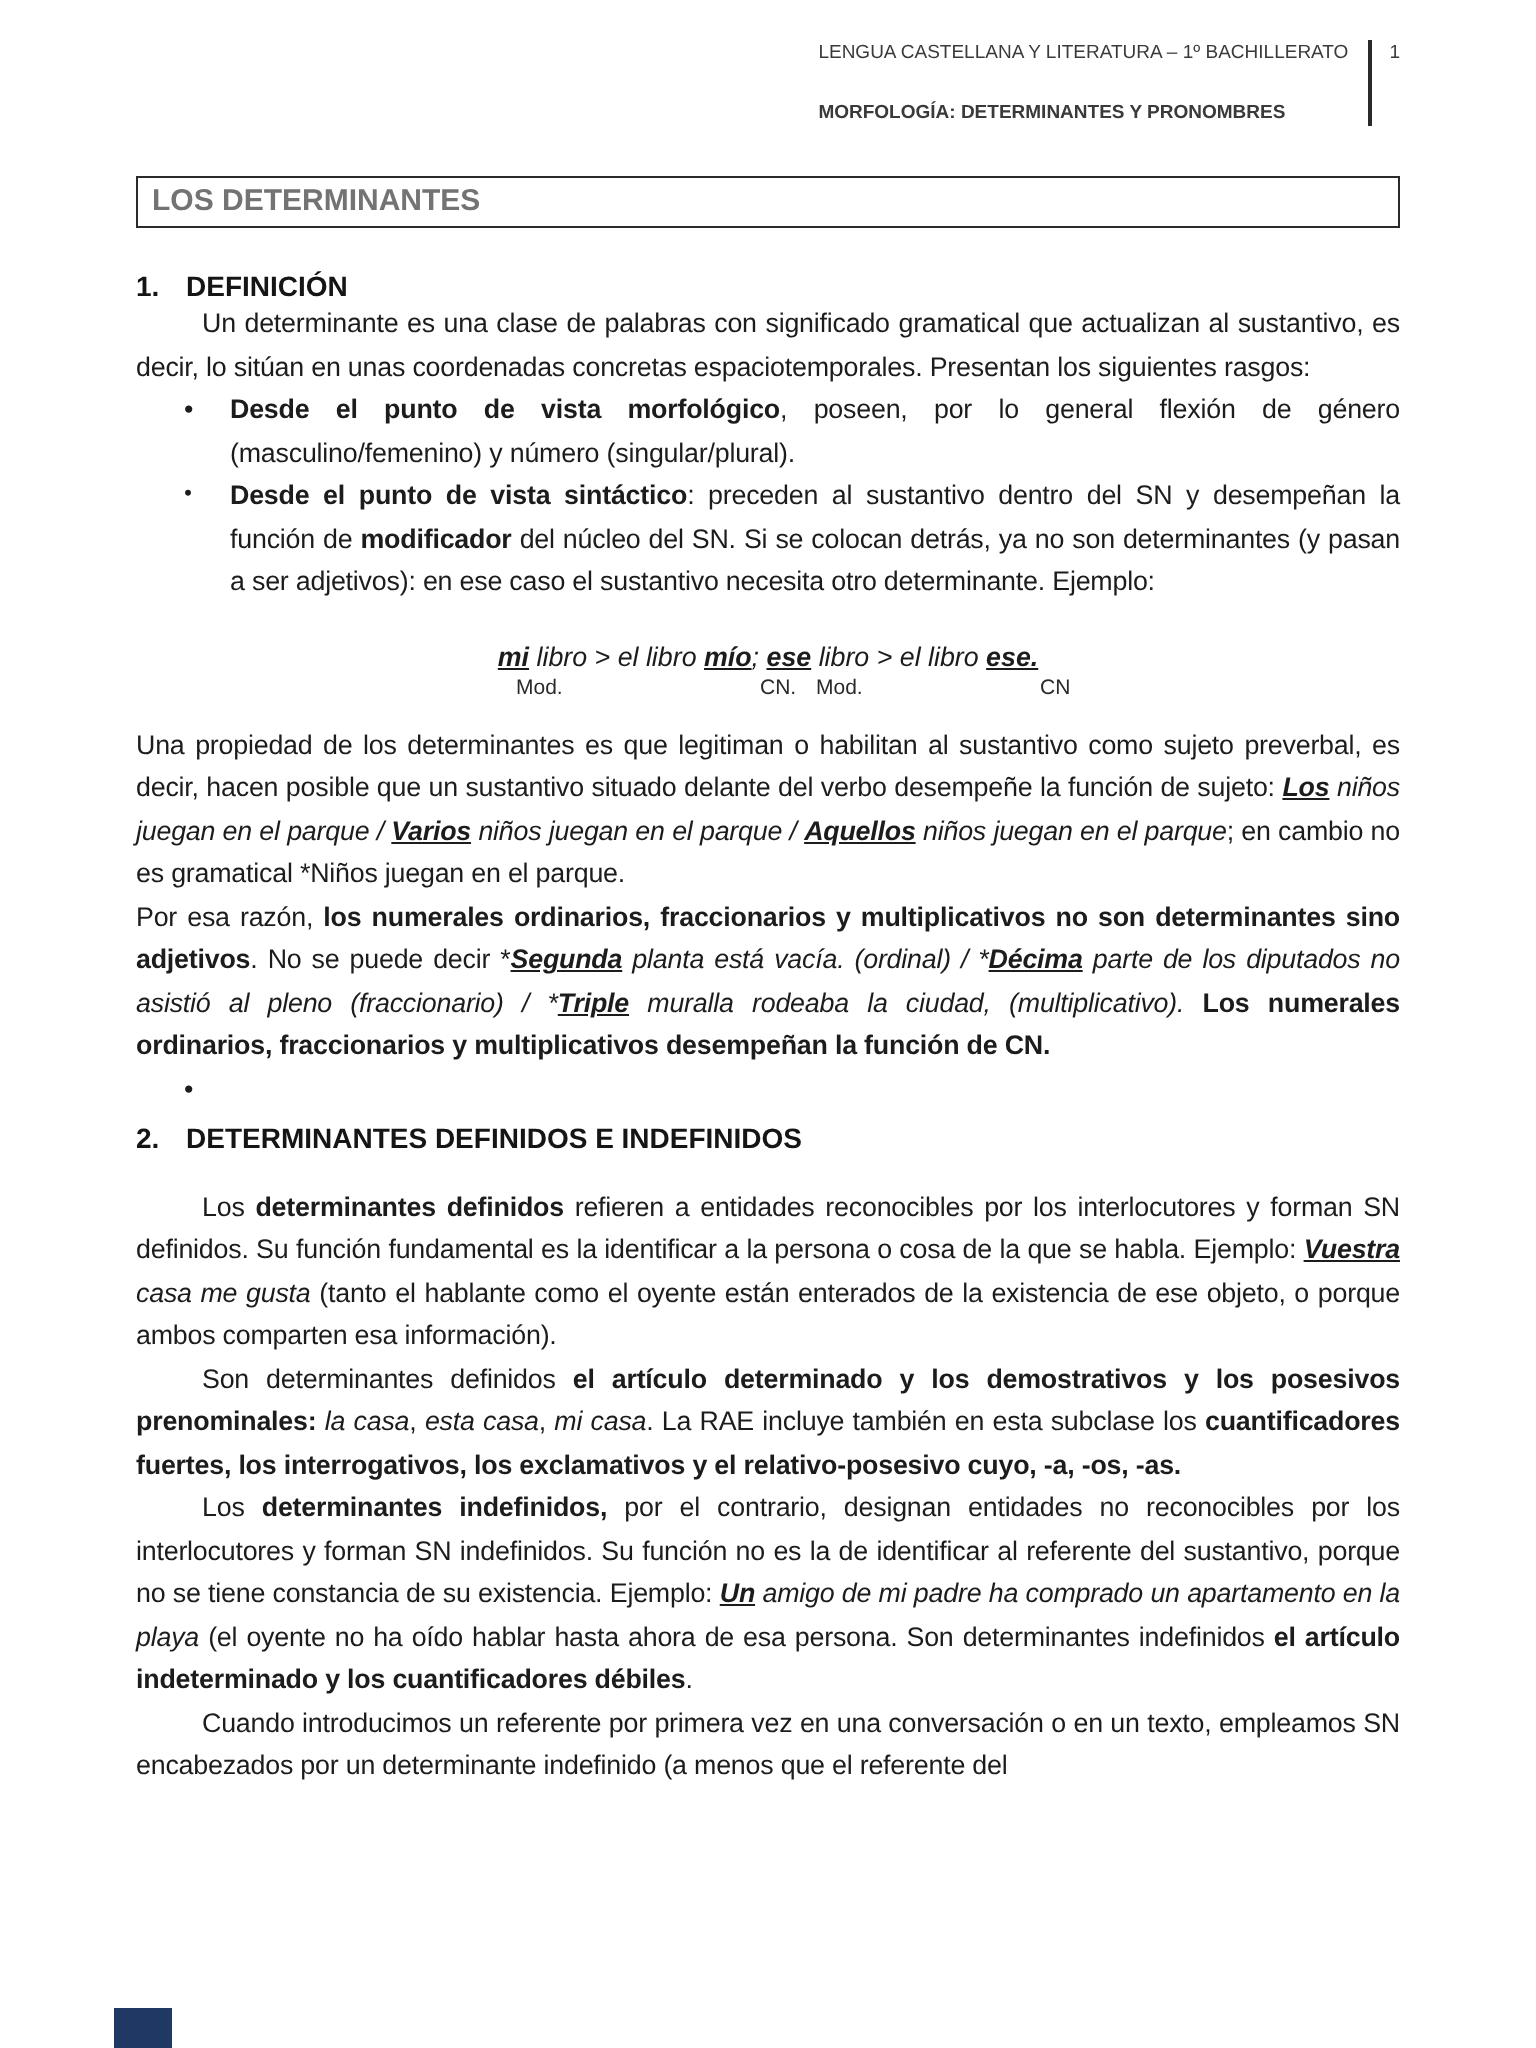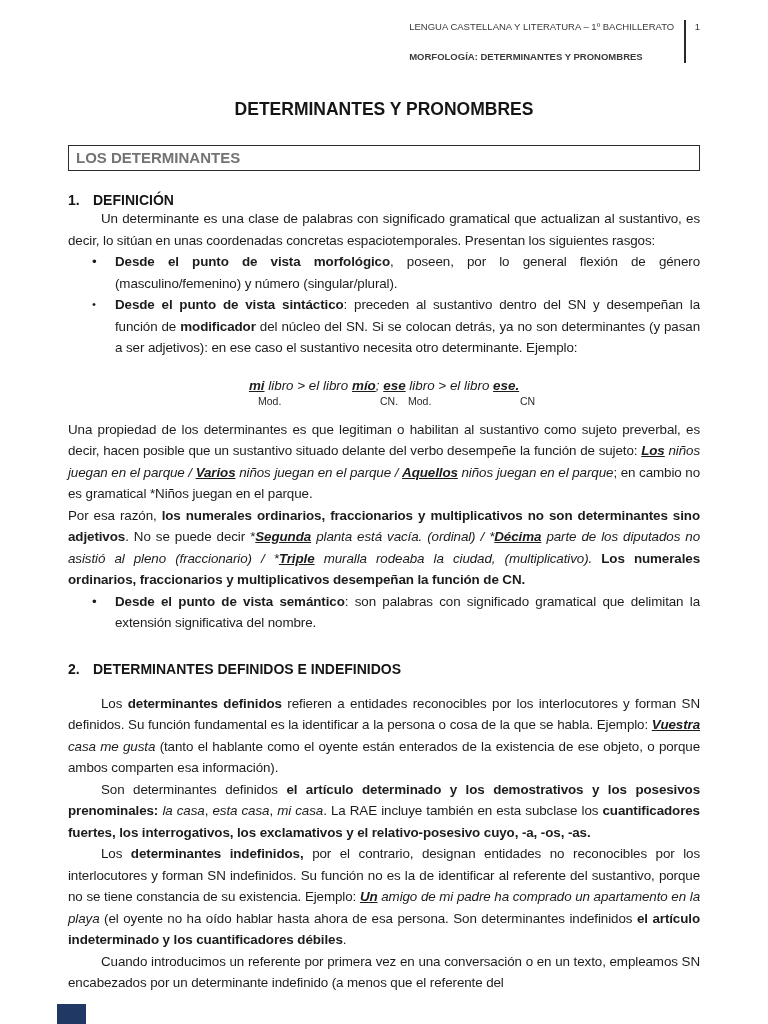--- a/index.html
+++ b/index.html
@@ -60,21 +60,20 @@
 
   <div class="doc-header">
     <div class="doc-header-text">
       <div>LENGUA CASTELLANA Y LITERATURA – 1º BACHILLERATO</div>
       <div class="doc-header-line2">MORFOLOGÍA: DETERMINANTES Y PRONOMBRES</div>
     </div>
     <div class="doc-header-divider"></div>
     <div class="doc-header-page">1</div>
   </div>
 
-  <div class="doc-title">DETERMINANTES Y PRONOMBRES</div>
 
   <div class="section-box">LOS DETERMINANTES</div>
 
   <div class="num-heading h1-row">
     <span class="num">1.</span>
     <span>DEFINICIÓN</span>
   </div>
 
   <p class="body-text indent intro-para p-block"><span>Un determinante es una clase de palabras con significado gramatical que actualizan al sustantivo, es decir, lo sitúan en unas coordenadas concretas espaciotemporales. Presentan los siguientes rasgos:</span></p>
 
@@ -95,21 +94,20 @@
     <span class="lbl-2">Mod.</span>
     <span class="lbl-3">CN</span>
   </div>
 
   <p class="body-text sub-para p-block" style="margin-top:9px;"><span>Una propiedad de los determinantes es que legitiman o habilitan al sustantivo como sujeto preverbal, es decir, hacen posible que un sustantivo situado delante del verbo desempeñe la función de sujeto: </span><span class="rs-b rs-i rs-u">Los</span><span class="rs-i"> niños juegan en el parque / </span><span class="rs-b rs-i rs-u">Varios</span><span class="rs-i"> niños juegan en el parque / </span><span class="rs-b rs-i rs-u">Aquellos</span><span class="rs-i"> niños juegan en el parque</span><span>; en cambio no es gramatical *Niños juegan en el parque.</span></p>
 
   <p class="body-text sub-para p-block"><span>Por esa razón, </span><span class="rs-b">los numerales ordinarios, fraccionarios y multiplicativos no son determinantes sino adjetivos</span><span>. No se puede decir *</span><span class="rs-b rs-i rs-u">Segunda</span><span class="rs-i"> planta está vacía. (ordinal) / *</span><span class="rs-b rs-i rs-u">Décima</span><span class="rs-i"> parte de los diputados no asistió al pleno (fraccionario) / *</span><span class="rs-b rs-i rs-u">Triple</span><span class="rs-i"> muralla rodeaba la ciudad, (multiplicativo). </span><span class="rs-b">Los numerales ordinarios, fraccionarios y multiplicativos desempeñan la función de CN.</span></p>
 
   <div class="body-text bullet">
     <span class="marker">•</span>
-    <span><span class="rs-b">Desde el punto de vista semántico</span><span>: son palabras con significado gramatical que delimitan la extensión significativa del nombre.</span></span>
   </div>
 
   <div class="num-heading h2-row">
     <span class="num">2.</span>
     <span>DETERMINANTES DEFINIDOS E INDEFINIDOS</span>
   </div>
 
   <p class="body-text indent p-block sec2-start"><span>Los </span><span class="rs-b">determinantes definidos</span><span> refieren a entidades reconocibles por los interlocutores y forman SN definidos. Su función fundamental es la identificar a la persona o cosa de la que se habla. Ejemplo: </span><span class="rs-b rs-i rs-u">Vuestra </span><span class="rs-i">casa me gusta</span><span> (tanto el hablante como el oyente están enterados de la existencia de ese objeto, o porque ambos comparten esa información).</span></p>
   <p class="body-text indent p-block"><span>Son determinantes definidos </span><span class="rs-b">el artículo determinado y los demostrativos y los posesivos prenominales:</span><span> </span><span class="rs-i">la casa</span><span>, </span><span class="rs-i">esta casa</span><span>, </span><span class="rs-i">mi casa</span><span>. La RAE incluye también en esta subclase los </span><span class="rs-b">cuantificadores fuertes, los interrogativos, los exclamativos y el relativo-posesivo cuyo, -a, -os, -as.</span></p>
   <p class="body-text indent p-block"><span>Los </span><span class="rs-b">determinantes indefinidos,</span><span> por el contrario, designan entidades no reconocibles por los interlocutores y forman SN indefinidos. Su función no es la de identificar al referente del sustantivo, porque no se tiene constancia de su existencia. Ejemplo: </span><span class="rs-b rs-i rs-u">Un</span><span class="rs-i"> amigo de mi padre ha comprado un apartamento en la playa</span><span> (el oyente no ha oído hablar hasta ahora de esa persona. Son determinantes indefinidos </span><span class="rs-b">el artículo indeterminado y los cuantificadores débiles</span><span>.</span></p>

